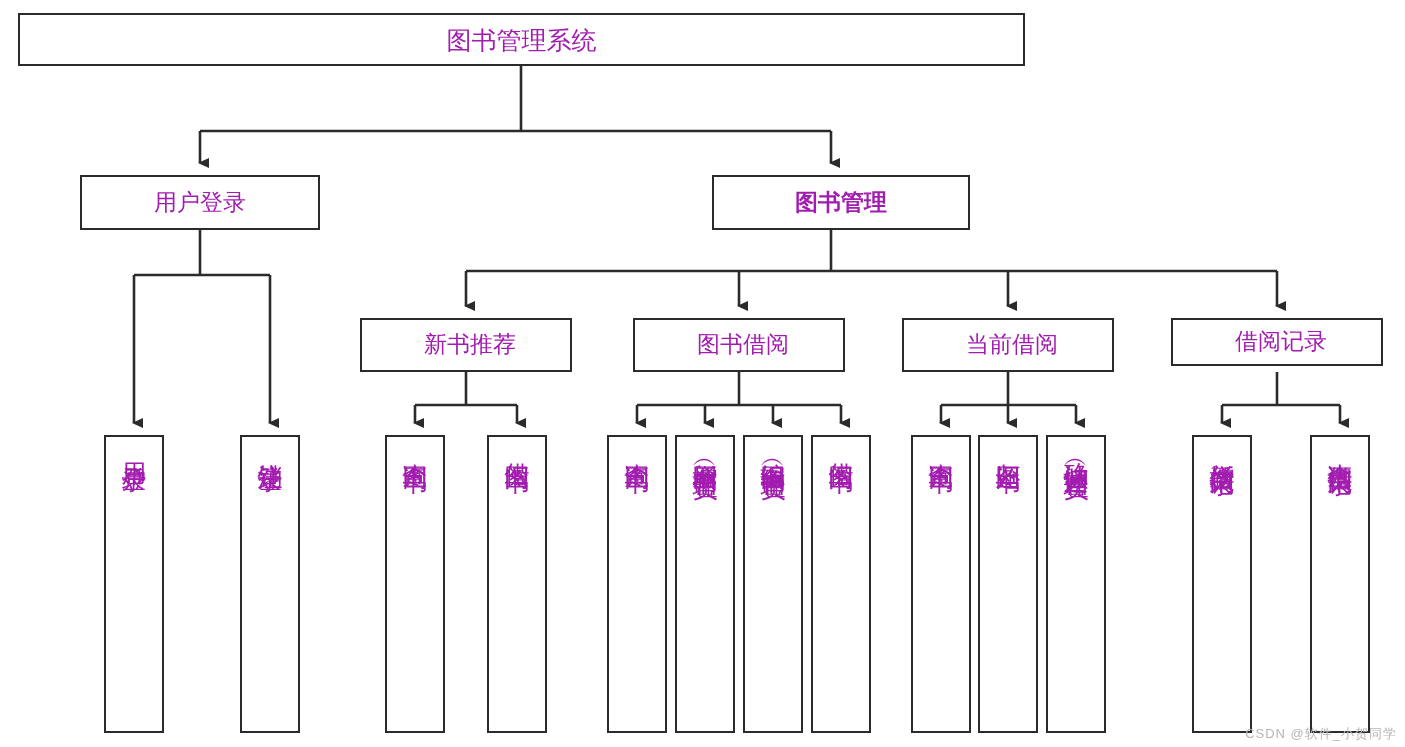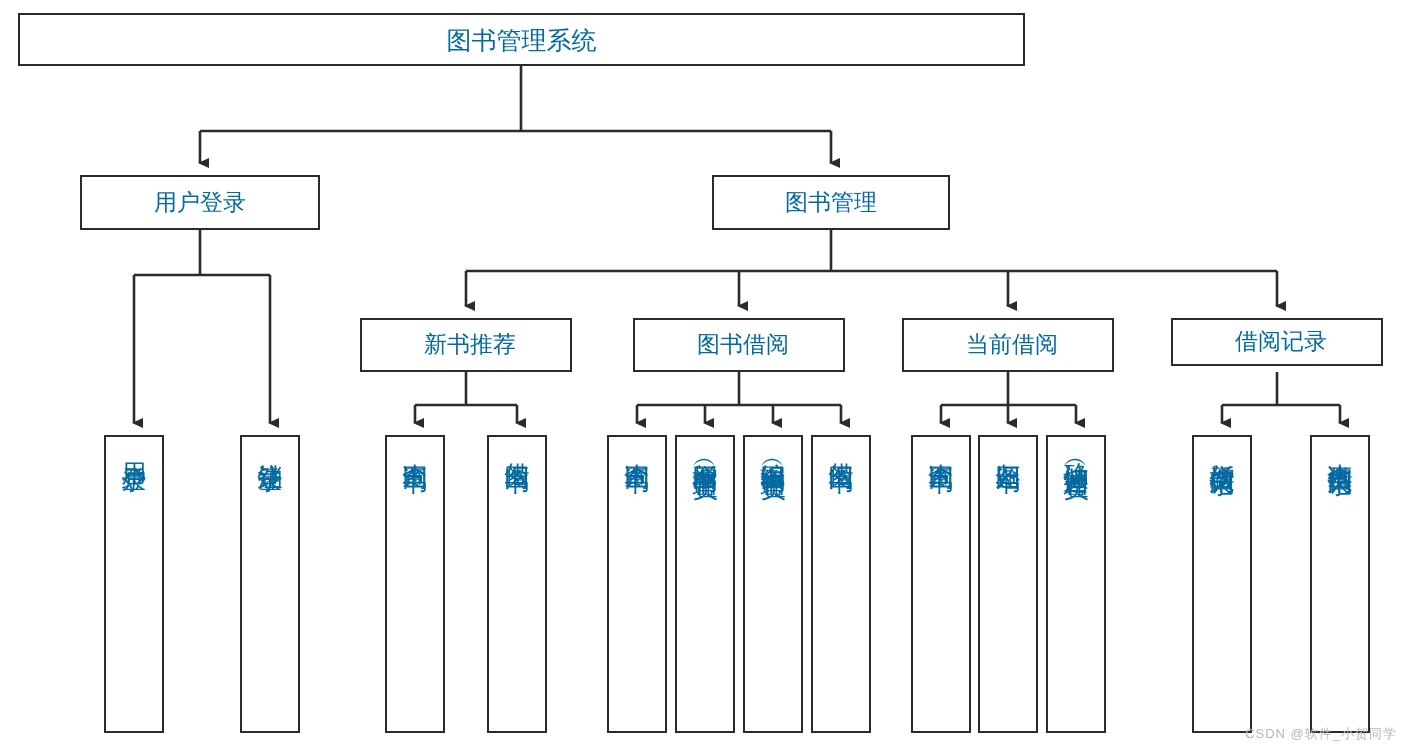--- a/index.html
+++ b/index.html
@@ -28,21 +28,21 @@
     position: absolute;
     box-sizing: border-box;
     border: 2px solid #2b2b2b;
     background: #ffffff;
     display: flex;
     align-items: center;
     justify-content: center;
     color: #3a3a3a;
   }
   .node .lbl {
-    color: #0369a1;
+    color: #a21caf;
     line-height: 1.12;
     white-space: nowrap;
   }
   .node.root .lbl { font-size: 25px; }
   .node.lvl2 .lbl { font-size: 23px; }
   .node.lvl3 .lbl { font-size: 23px; margin-left: 8px; }
   .node.leaf {
     align-items: flex-start;
     justify-content: center;
     padding-top: 6px;
@@ -121,21 +121,21 @@
     </g>
   </svg>
 
   <div class="node root" style="left:18px; top:13px; width:1007px; height:53px;">
     <span class="lbl">图书管理系统</span>
   </div>
 
   <div class="node lvl2" style="left:80px; top:175px; width:240px; height:55px;">
     <span class="lbl">用户登录</span>
   </div>
-  <div class="node lvl2" style="left:712px; top:175px; width:238px; height:55px;">
+  <div class="node lvl2" style="left:712px; top:175px; width:258px; height:55px;font-weight:bold;">
     <span class="lbl">图书管理</span>
   </div>
 
   <div class="node lvl3" style="left:360px; top:318px; width:212px; height:54px;">
     <span class="lbl">新书推荐</span>
   </div>
   <div class="node lvl3" style="left:633px; top:318px; width:212px; height:54px;">
     <span class="lbl">图书借阅</span>
   </div>
   <div class="node lvl3" style="left:902px; top:318px; width:212px; height:54px;">

